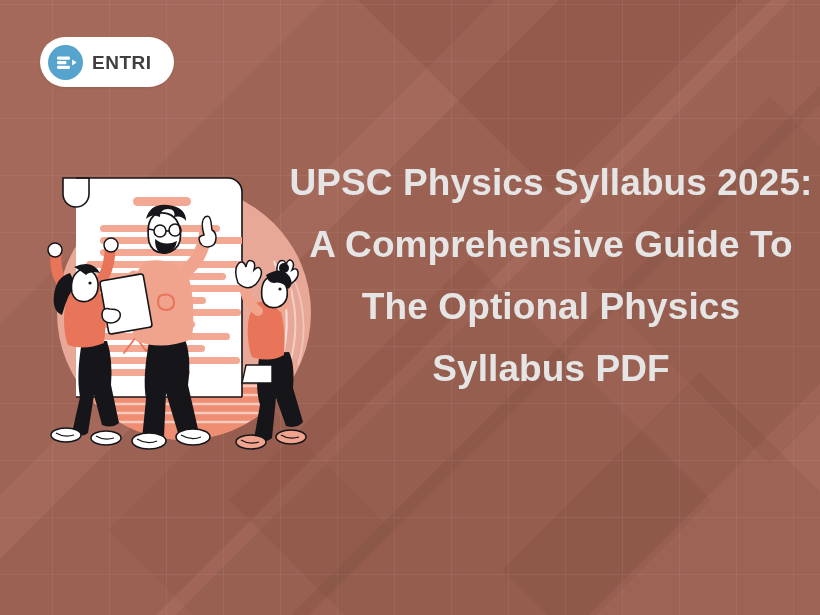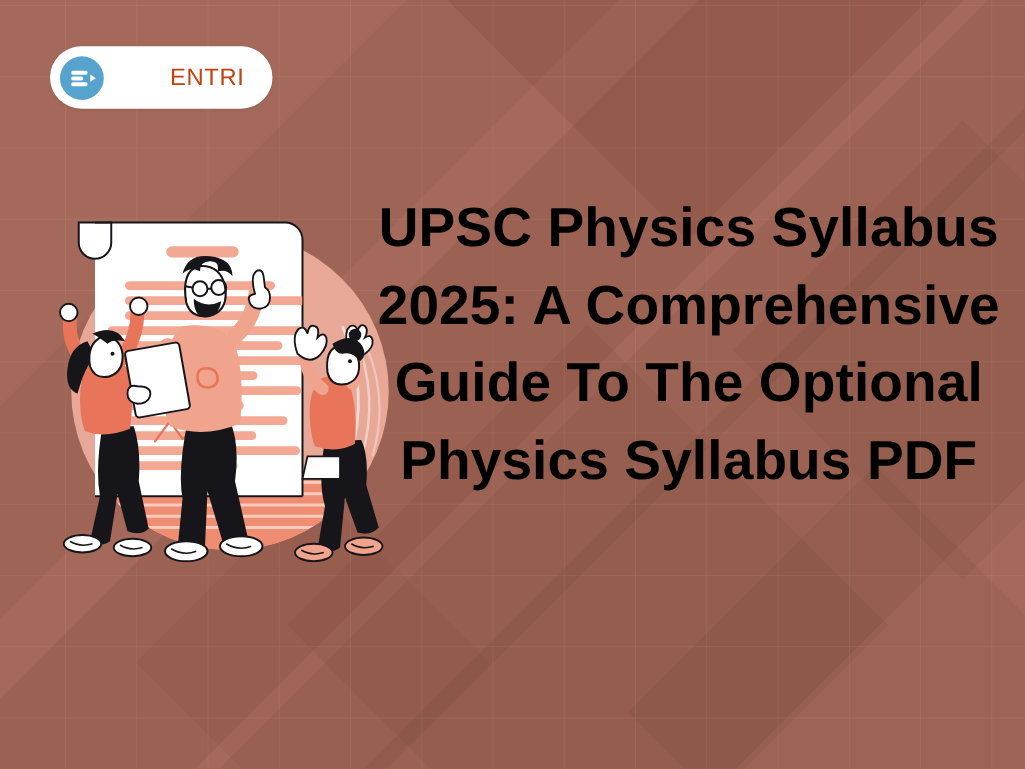--- a/index.html
+++ b/index.html
@@ -109,37 +109,36 @@
     border-radius: 50%;
     background: #56a3cd;
     display: flex;
     align-items: center;
     justify-content: center;
     flex: 0 0 auto;
   }
   .logo-mark svg { display:block; }
   .logo-word {
     font-size: 19px;
-    font-weight: normal;
+    font-weight: bold;
     letter-spacing: 0.5px;
-    color: #c2410c;
+    color: #404040;
     line-height: 1;
     font-family: "Liberation Sans", sans-serif;
-    margin-left: 44px;
   }
 
   
   .headline {
     position: absolute;
     left: 282px;
     top: 152px;
     width: 538px;
     text-align: center;
-    color: #000000;
-    font-size: 44px;
+    color: #e5e5e5;
+    font-size: 37px;
     font-weight: bold;
     line-height: 62px;
     letter-spacing: 0.1px;
     z-index: 30;
     font-family: "Liberation Sans", sans-serif;
   }
 
   
   .illustration {
     position: absolute;

